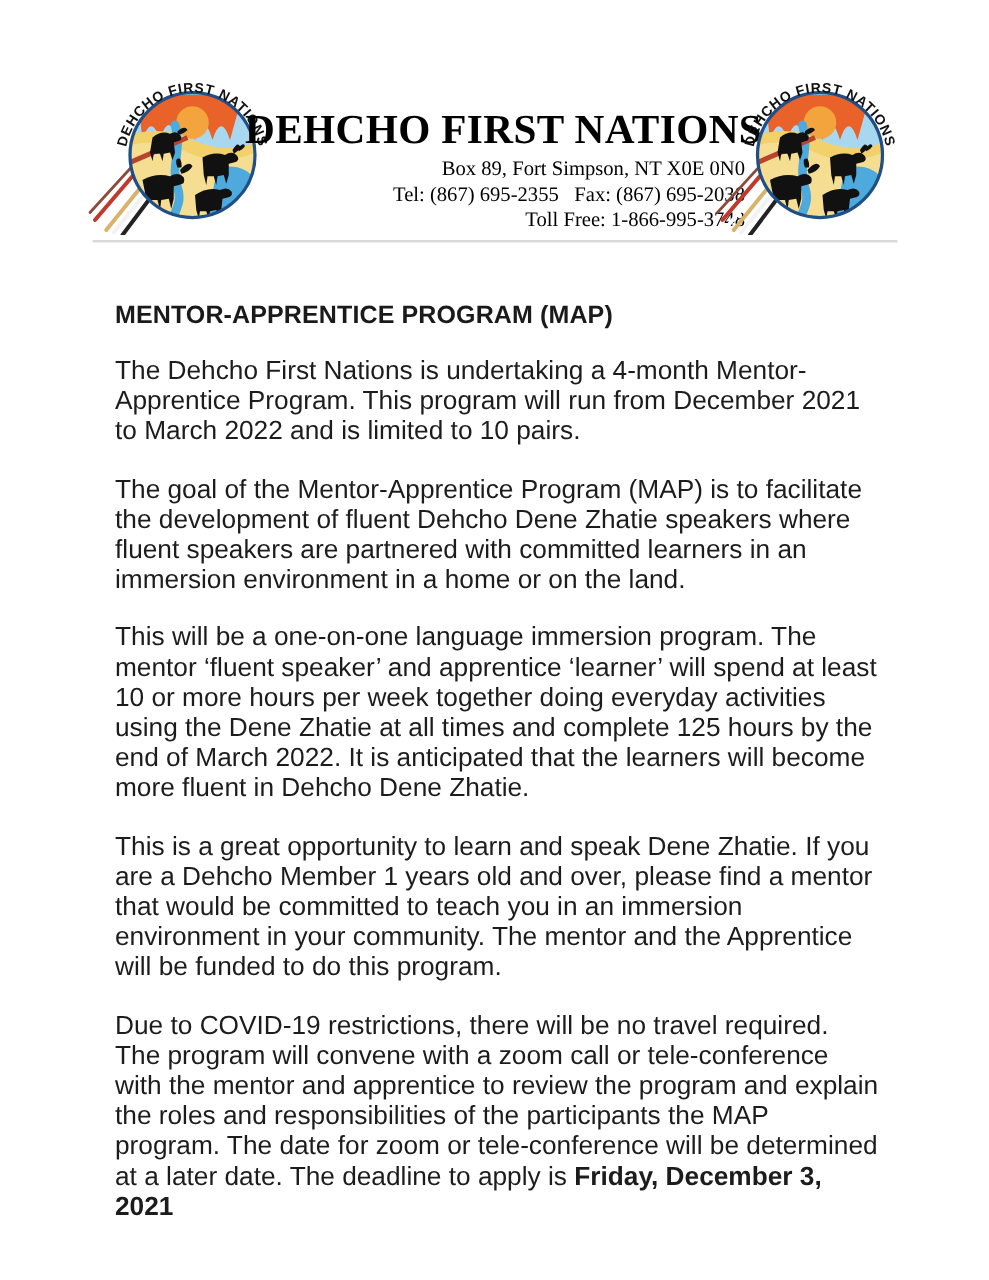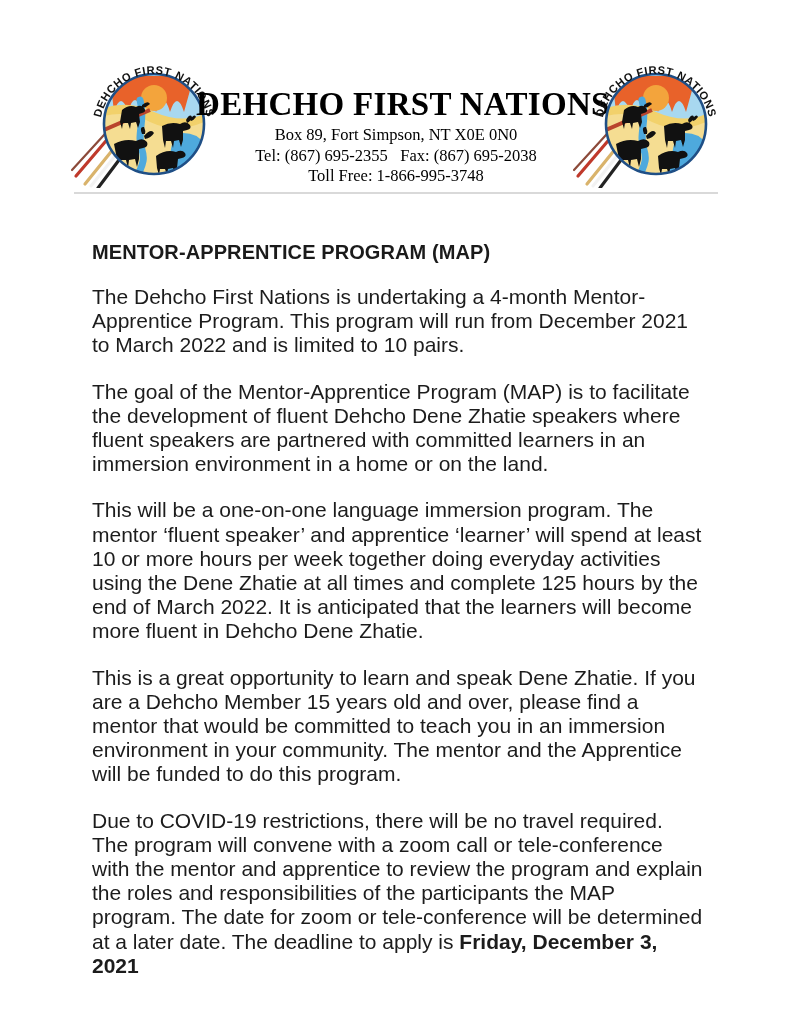--- a/index.html
+++ b/index.html
@@ -55,20 +55,21 @@
     letter-spacing: 0.3px;
     white-space: nowrap;
     color: #000;
   }
   .org-line {
     font-family: "Liberation Serif", serif;
     font-size: 16.5px;
     line-height: 20.5px;
     white-space: pre;
     color: #000;
+    text-align: right;
   }
   .org-line.first { margin-top: 3px; }
 
   .rule {
     position: absolute;
     left: 74px;
     top: 192px;
     width: 644px;
     height: 2px;
     background: #d9d9d9;
@@ -240,20 +241,20 @@
 
 
     <div class="doc-title">MENTOR-APPRENTICE PROGRAM (MAP)</div>
 
     <p class="para">The Dehcho First Nations is undertaking a 4-month Mentor-Apprentice Program. This program will run from December 2021 to March 2022 and is limited to 10 pairs.</p>
 
     <p class="para">The goal of the Mentor-Apprentice Program (MAP) is to facilitate the development of fluent Dehcho Dene Zhatie speakers where fluent speakers are partnered with committed learners in an immersion environment in a home or on the land.</p>
 
     <p class="para">This will be a one-on-one language immersion program. The mentor ‘fluent speaker’ and apprentice ‘learner’ will spend at least 10 or more hours per week together doing everyday activities using the Dene Zhatie at all times and complete 125 hours by the end of March 2022. It is anticipated that the learners will become more fluent in Dehcho Dene Zhatie.</p>
 
-    <p class="para">This is a great opportunity to learn and speak Dene Zhatie. If you are a Dehcho Member 15 years old and over, please find a mentor that would be committed to teach you in an immersion environment in your community. The mentor and the Apprentice will be funded to do this program.</p>
+    <p class="para">This is a great opportunity to learn and speak Dene Zhatie. If you are a Dehcho Member 1 years old and over, please find a mentor that would be committed to teach you in an immersion environment in your community. The mentor and the Apprentice will be funded to do this program.</p>
 
     <p class="para"><span>Due to COVID-19 restrictions, there will be no travel required. The program will convene with a zoom call or tele-conference with the mentor and apprentice to review the program and explain the roles and responsibilities of the participants the MAP program. The date for zoom or tele-conference will be determined at a later date. The deadline to apply is </span><span class="bold-inline">Friday, December 3, 2021</span></p>
 
     <p class="para contact"><br><a class="email-link" href="#">violet_jumbo@dehcho.org</a></p>
 
   </div>
 </div>
 
 </body></html>

